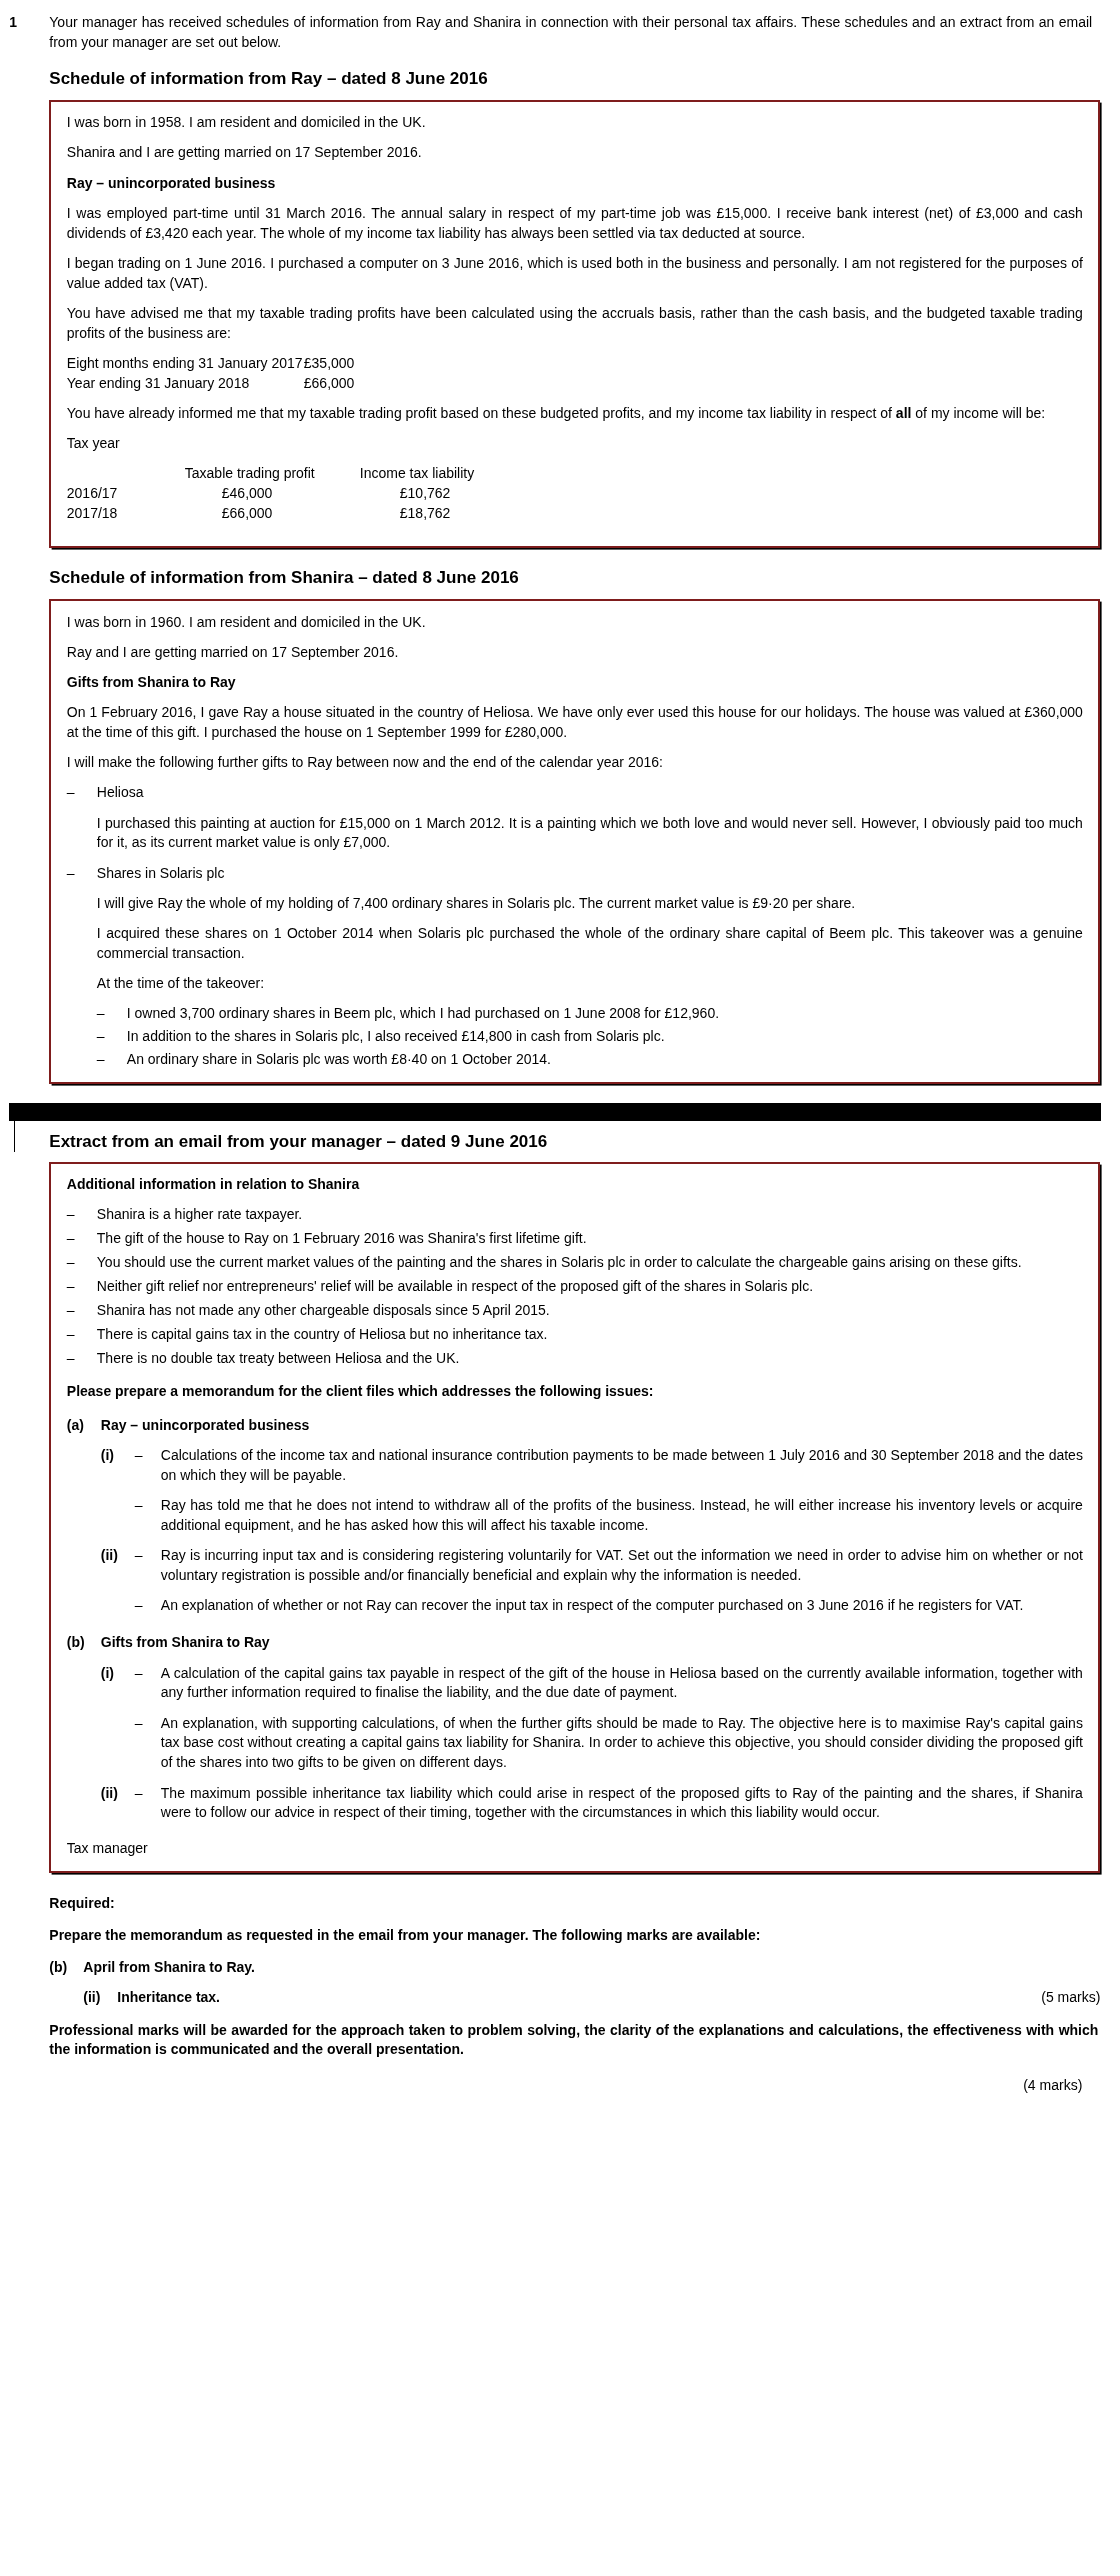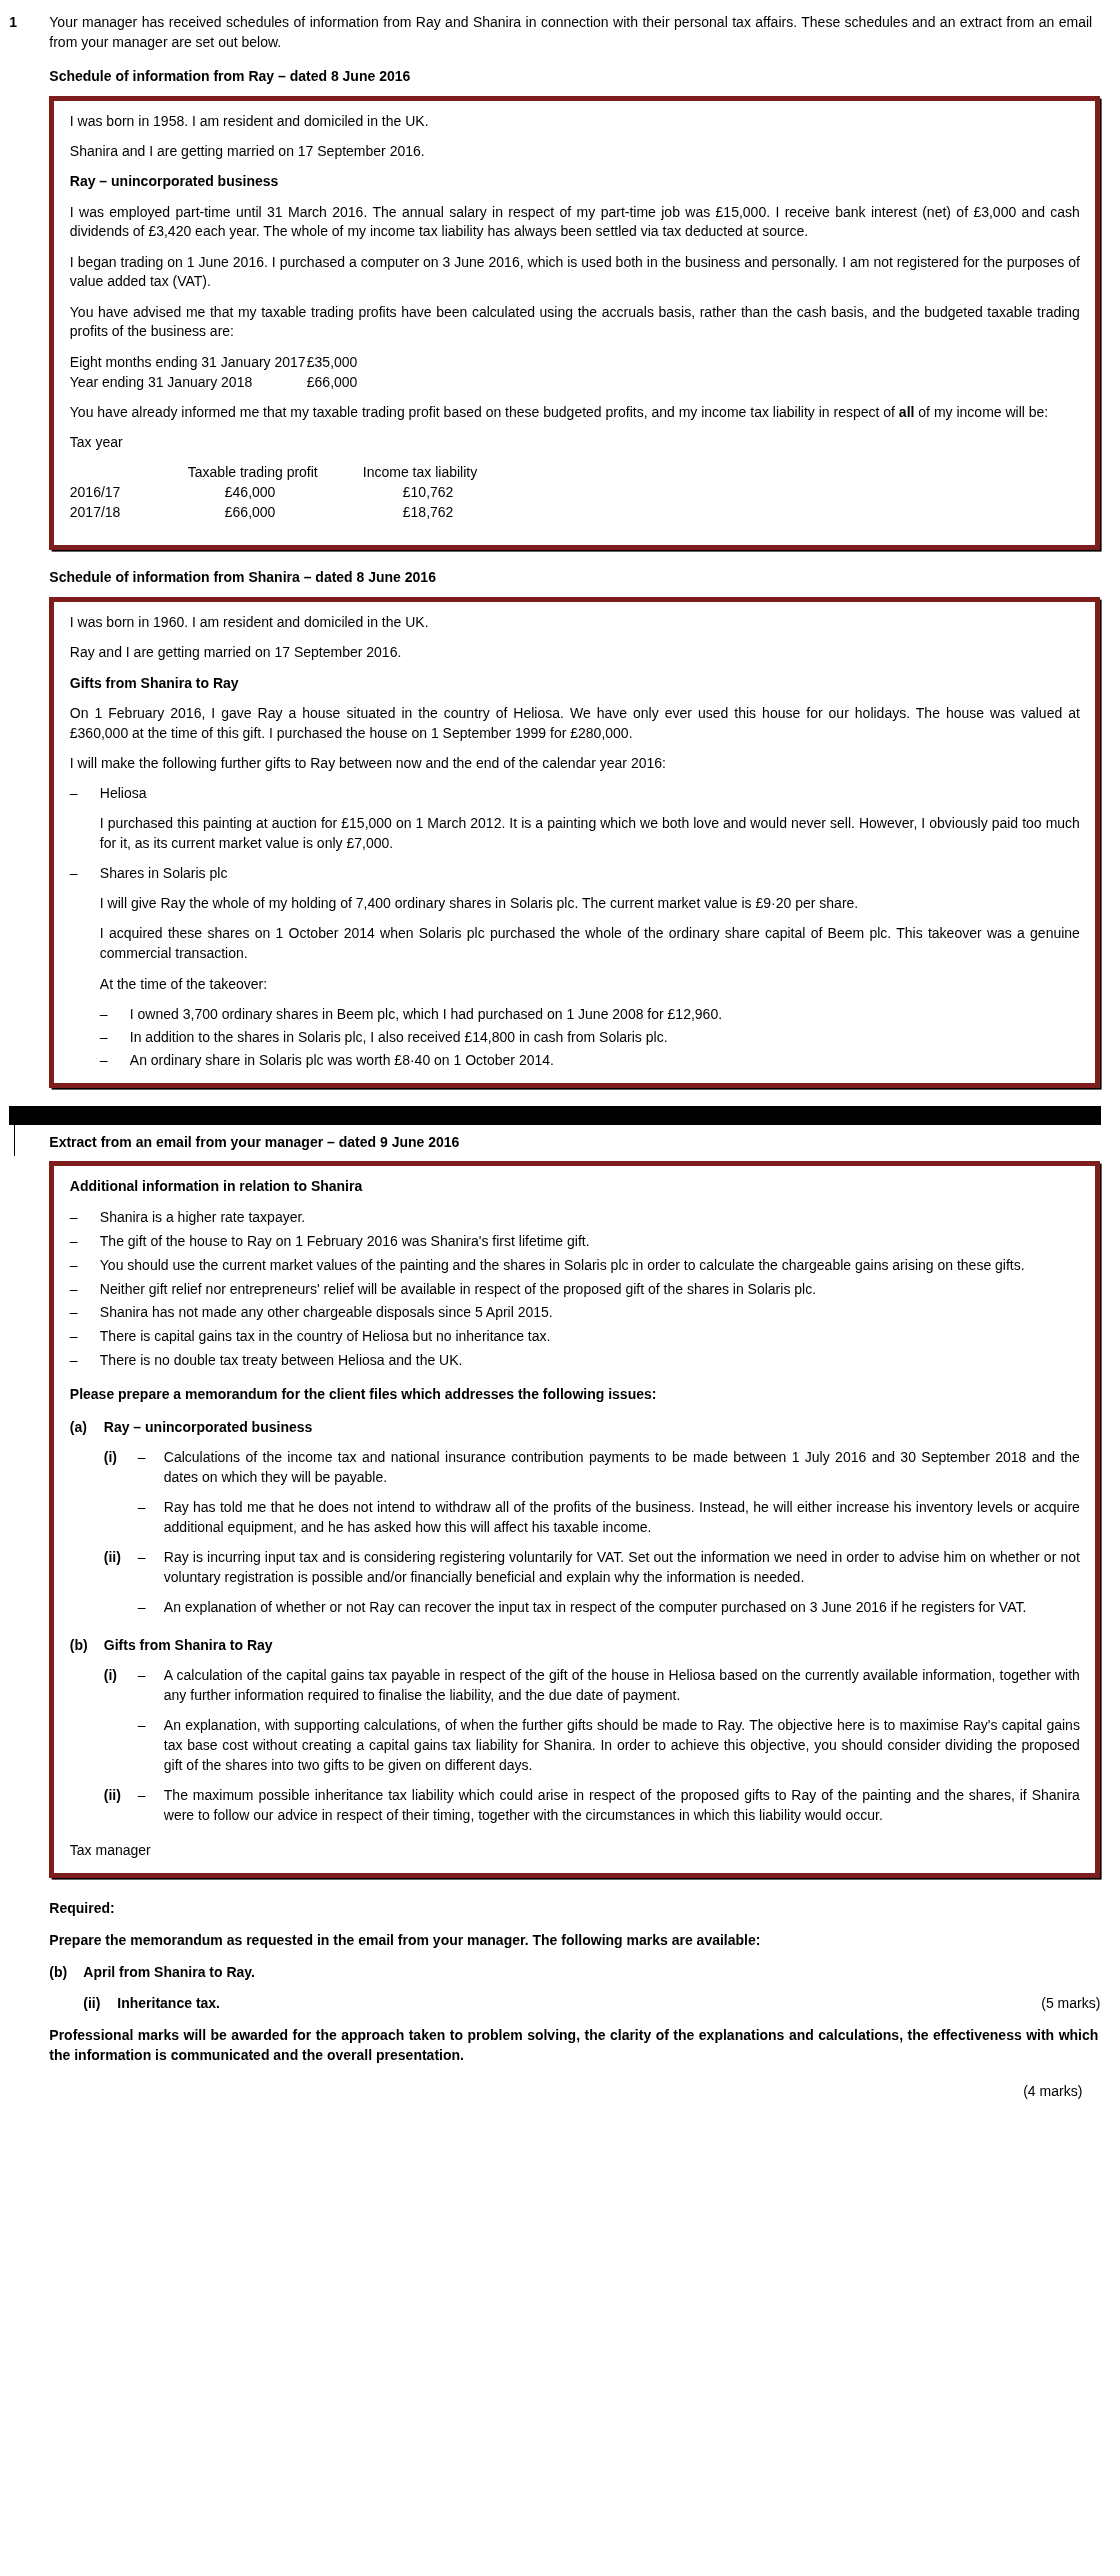--- a/index.html
+++ b/index.html
@@ -38,27 +38,27 @@
   .intro-text {
     flex: 1 1 auto;
     text-align: justify;
     padding-right: 8.2px;
   }
 
   
   .section-heading {
     font-weight: bold;
     margin: 0 0 9.3px 40px;
-    font-size: 14px;
+    font-size: 17px;
   }
   .section-heading.tight { margin-bottom: 8.2px; }
 
   
   .box {
-    border: 5px solid #7f1d1d;
+    border: 2px solid #7f1d1d;
     box-shadow: 2.1px 2.1px 0 -0.5px #000000;
     margin: 0 0 17.5px 40px;
     padding: 11.3px 15.5px 12.4px 15.5px;
     box-sizing: border-box;
     background: #ffffff;
   }
   .box p {
     margin: 0 0 10.3px 0;
     text-align: justify;
   }

